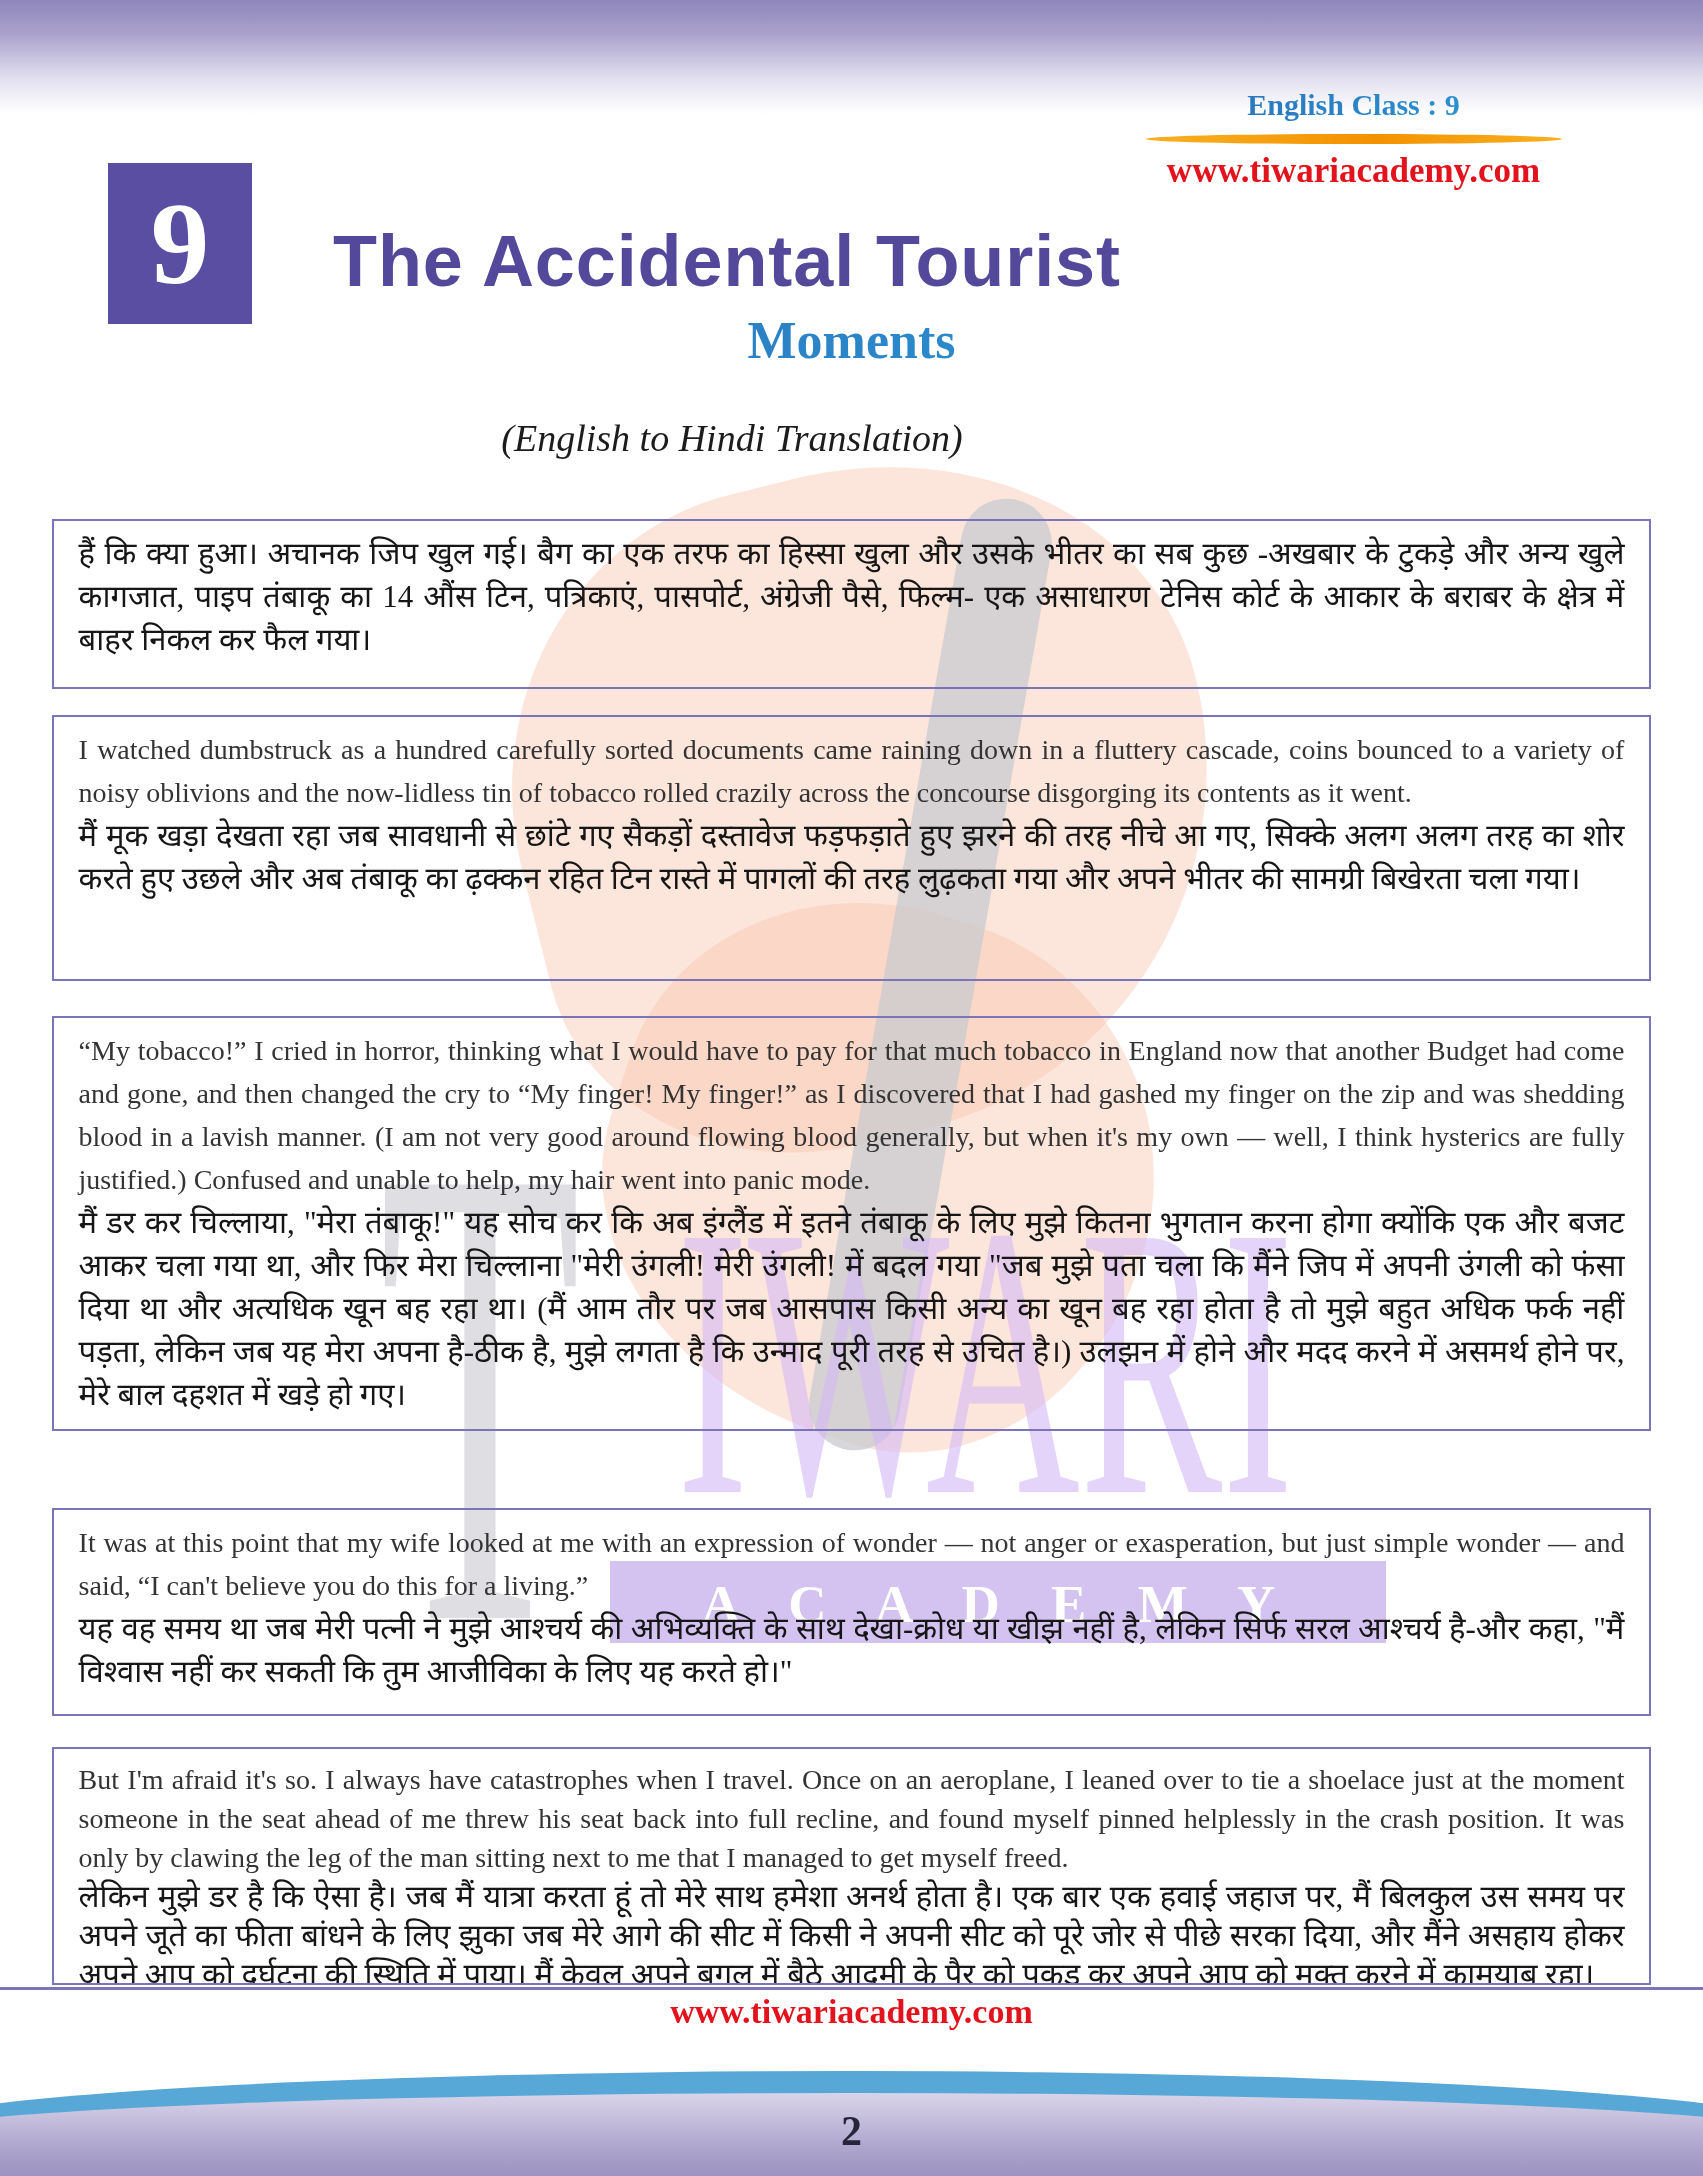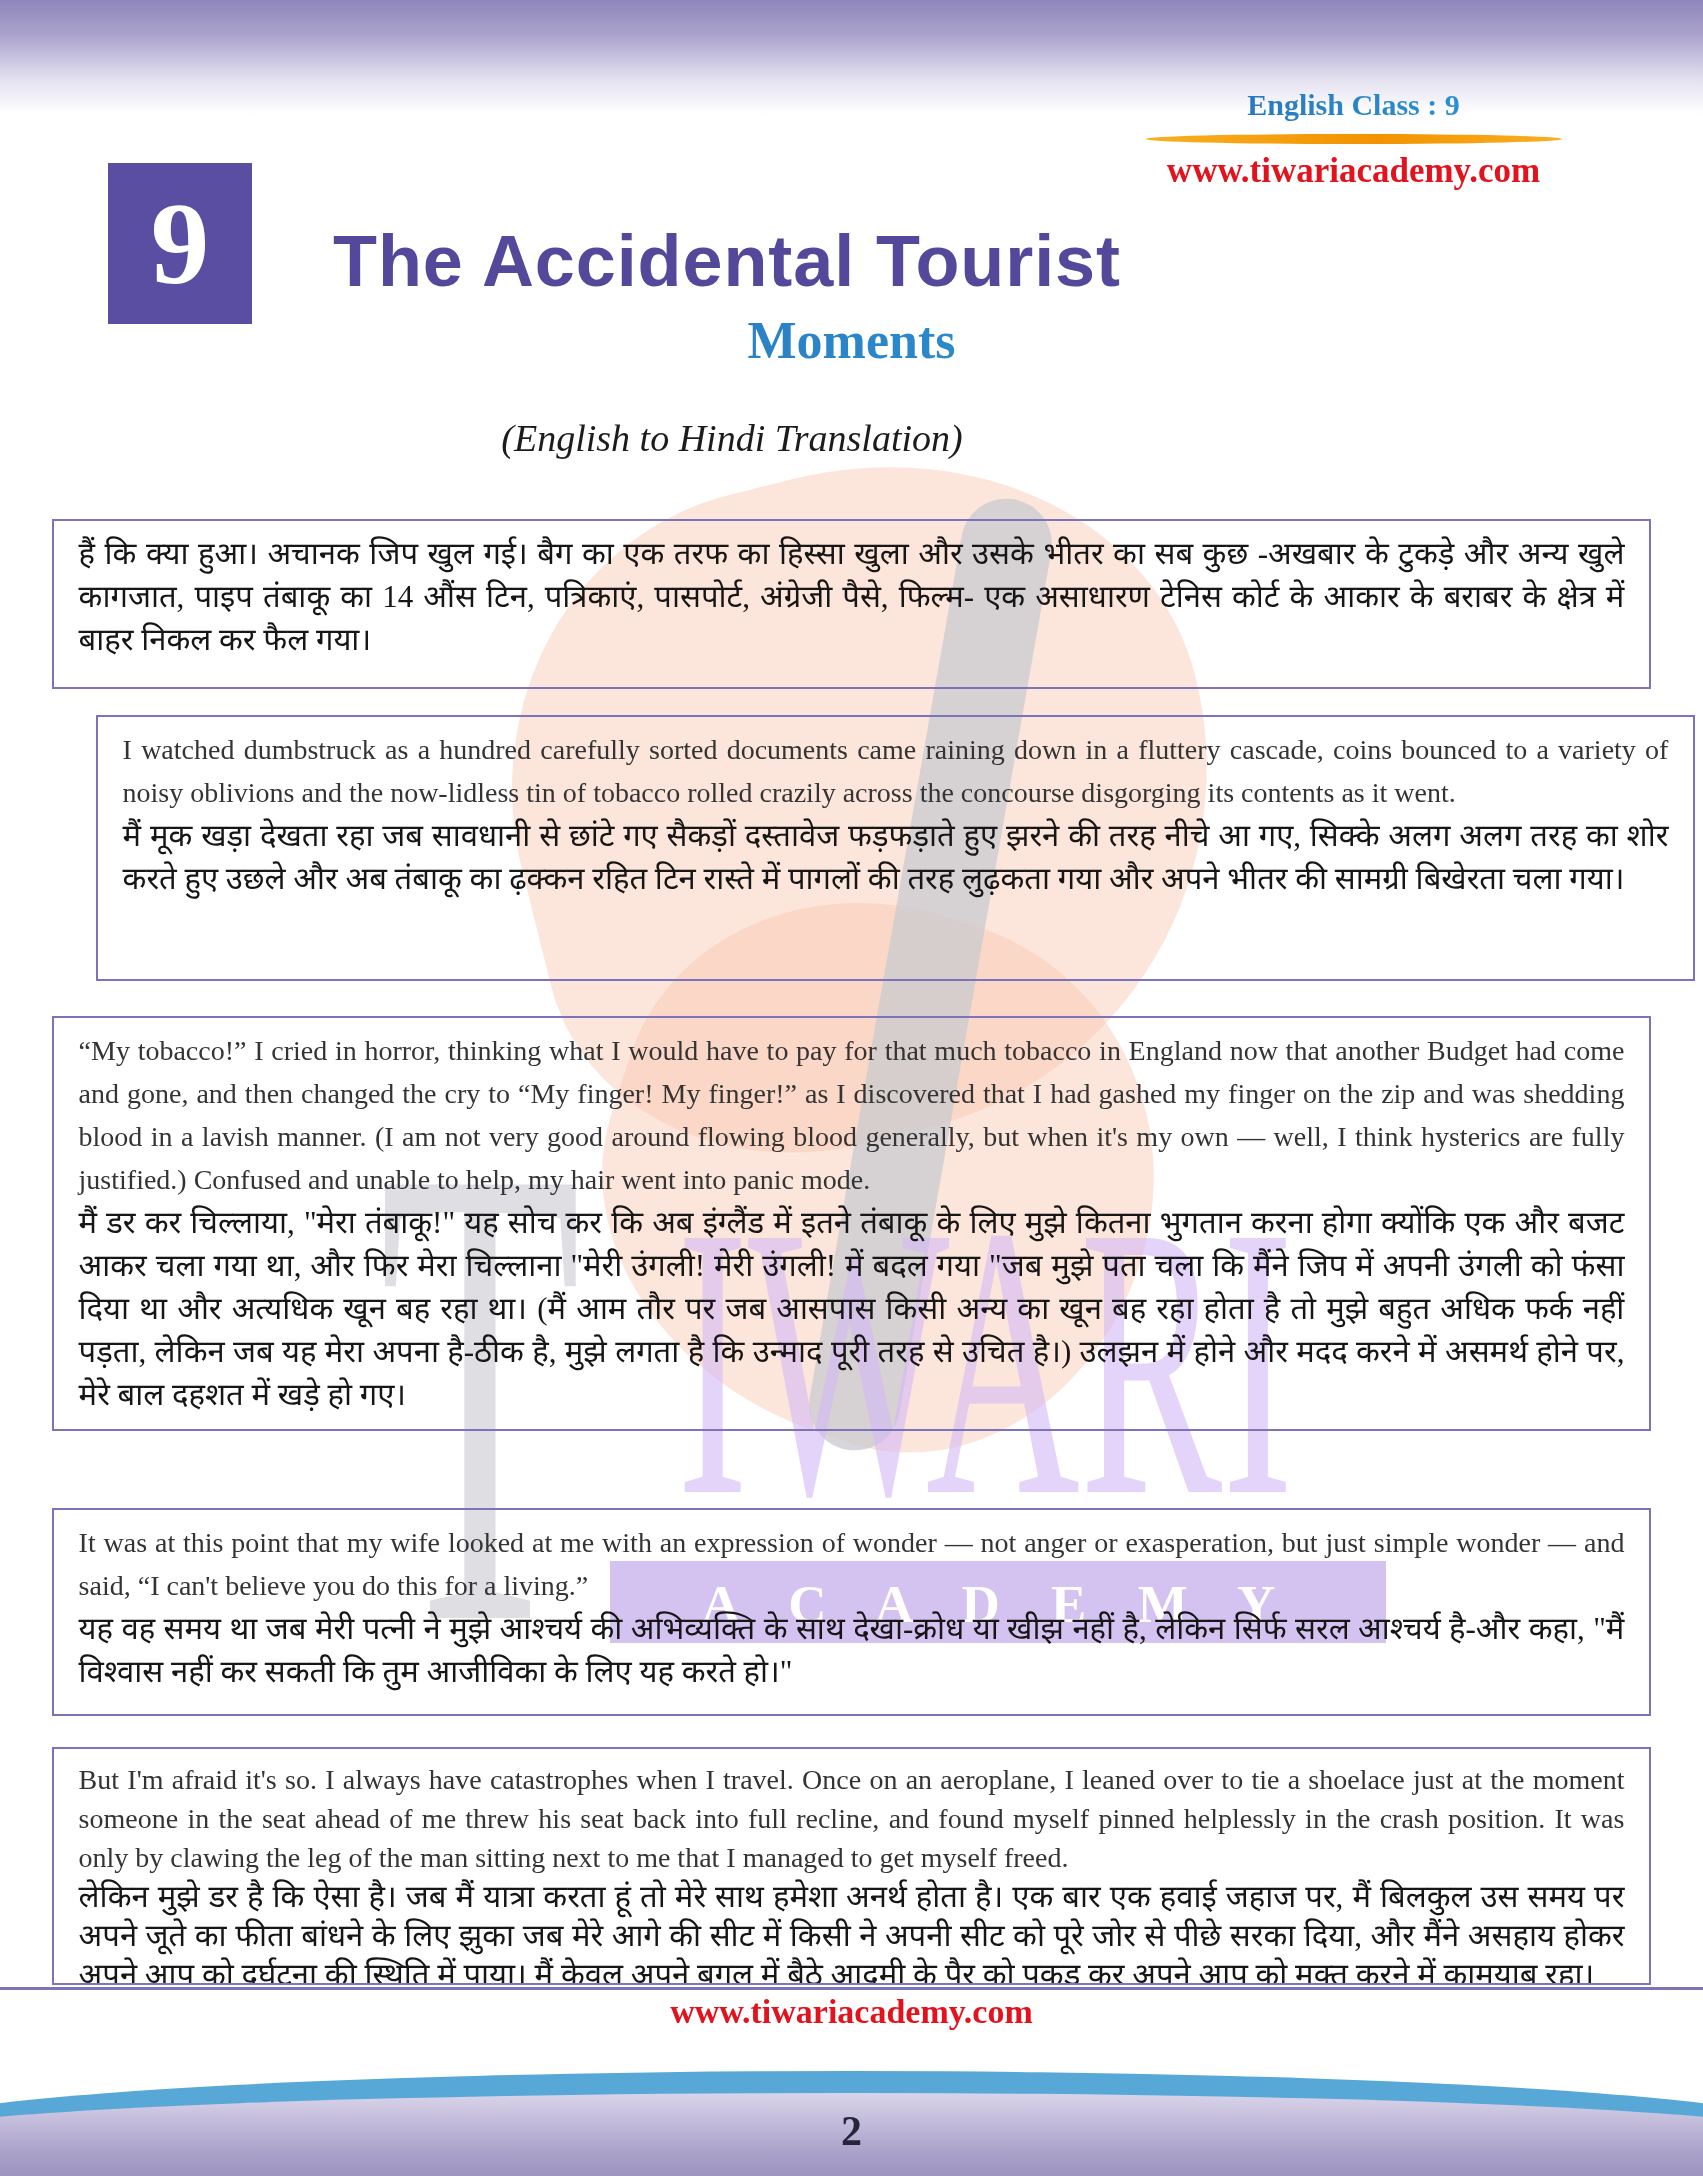--- a/index.html
+++ b/index.html
@@ -53,21 +53,21 @@
            font-family:"Liberation Serif",serif;font-weight:bold;font-size:53px;line-height:87px;
            letter-spacing:19px;}
 
   
   .box{position:absolute;left:52px;width:1599px;border:2.8px solid #7b74b8;background:transparent;
        box-sizing:border-box;padding:11.4px 24.6px;overflow:hidden;text-align:justify;z-index:3;}
   .box p{margin:0;}
   .en{font-family:"Liberation Serif",serif;font-size:28px;line-height:43px;color:#343434;}
   .hi{font-family:"Liberation Serif",serif;font-size:31px;line-height:43px;color:#161616;}
   .b1{top:519px;height:170px;}
-  .b2{top:715px;height:266px;margin-left:44px;}
+  .b2{top:715px;height:266px;}
   .b3{top:1016px;height:415px;}
   .b4{top:1508px;height:208px;}
   .b5{top:1747px;height:238px;}
   .b5 .en,.b5 .hi{line-height:39px;}
 
   
   .foot-rule{position:absolute;left:0;top:1987px;width:1703px;height:2.8px;background:#7b74b8;}
   .foot-url{position:absolute;left:0;top:1993px;width:1703px;text-align:center;
             font-weight:bold;font-size:34px;line-height:38px;color:#e2131c;z-index:4;}
   .foot-tag{position:absolute;left:0;top:2033px;width:1703px;text-align:center;

